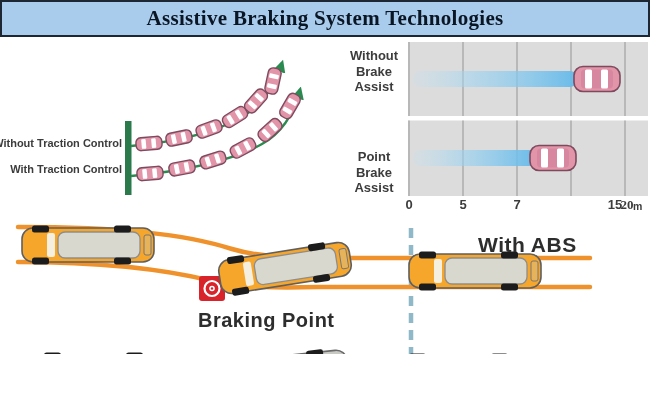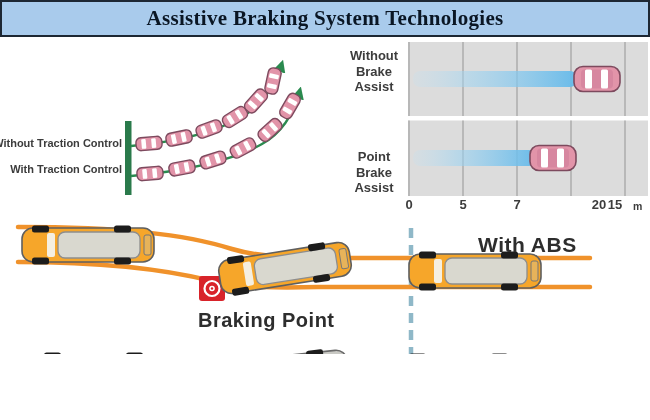--- a/index.html
+++ b/index.html
@@ -165,19 +165,19 @@
   <div class="lbl ba-lbl" style="top:149px;">
     <span>Point</span>
     <span>Brake</span>
     <span>Assist</span>
   </div>
 
   <div class="lbl tick" style="left:409px;">0</div>
   <div class="lbl tick" style="left:463px;">5</div>
   <div class="lbl tick" style="left:517px;">7</div>
   <div class="lbl tick" style="left:571px;margin-left:44px;">15</div>
-  <div class="lbl tick" style="left:599px;">20</div>
+  <div class="lbl tick" style="left:627px;font-family:Liberation Serif, serif;">20</div>
   <div class="lbl unit" style="left:633px;">m</div>
 
   <div class="lbl abs-lbl" style="left:198px;top:309px;font-size:20px;">Braking Point</div>
   <div class="lbl abs-lbl" style="left:478px;top:233px;">With ABS</div>
 
 </div>
 
 </body></html>

